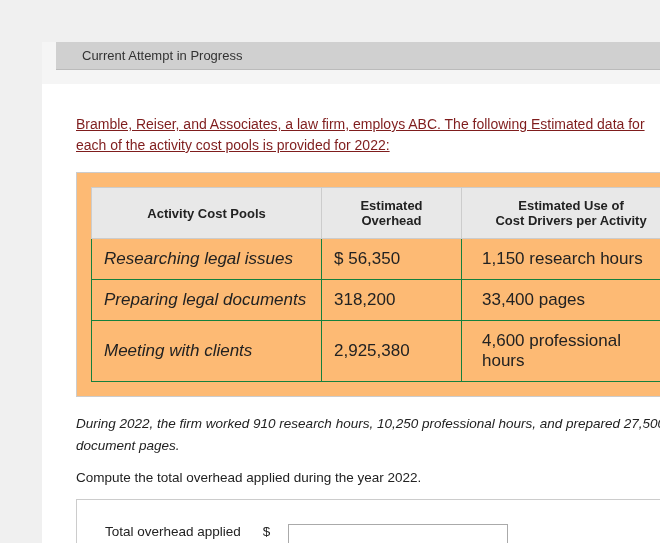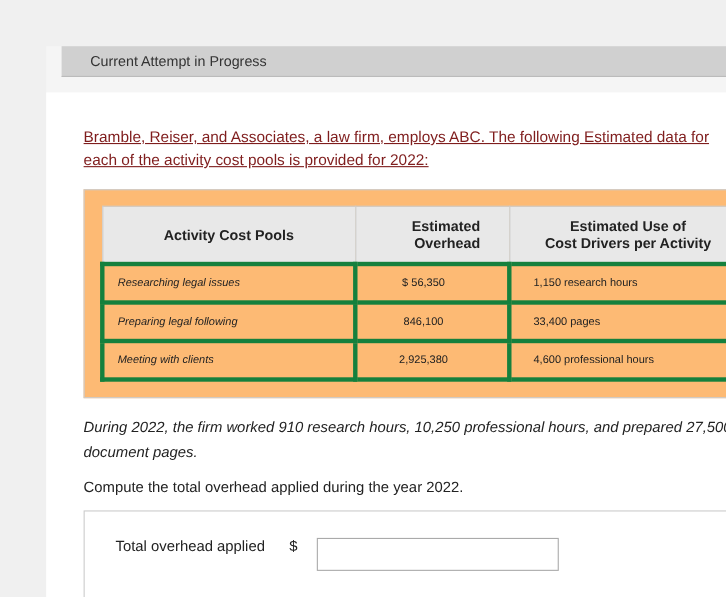--- a/index.html
+++ b/index.html
@@ -56,38 +56,38 @@
       font-size: 13px;
       color: #222;
       vertical-align: middle;
     }
     table th.left-col {
       text-align: center;
       width: 230px;
     }
     table th.overhead-col {
       width: 140px;
-      text-align: right;
+      text-align: center;
     }
     table th.drivers-col {
       text-align: center;
     }
     table td {
-      border: 4px solid #15803d;
+      border: 1px solid #15803d;
       padding: 10px 12px;
-      font-size: 10px;
+      font-size: 17px;
       color: #222;
       vertical-align: middle;
     }
     table td.activity-cell {
       text-align: left;
       font-style: italic;
     }
     table td.overhead-cell {
-      text-align: center;
+      text-align: left;
       padding-right: 28px;
     }
     table td.drivers-cell {
       text-align: left;
       padding-left: 20px;
     }
     .during-text {
       font-size: 13.5px;
       color: #222;
       line-height: 1.6;
@@ -163,22 +163,22 @@
             </th>
           </tr>
         </thead>
         <tbody id="table-body">
         <tr>
               <td class="activity-cell">Researching legal issues</td>
               <td class="overhead-cell">$ 56,350</td>
               <td class="drivers-cell">1,150   research hours</td>
             </tr>
             <tr>
-              <td class="activity-cell">Preparing legal following</td>
-              <td class="overhead-cell">846,100</td>
+              <td class="activity-cell">Preparing legal documents</td>
+              <td class="overhead-cell">318,200</td>
               <td class="drivers-cell">33,400   pages</td>
             </tr>
             <tr>
               <td class="activity-cell">Meeting with clients</td>
               <td class="overhead-cell">2,925,380</td>
               <td class="drivers-cell">4,600   professional hours</td>
             </tr>
           </tbody>
       </table>
     </div>

